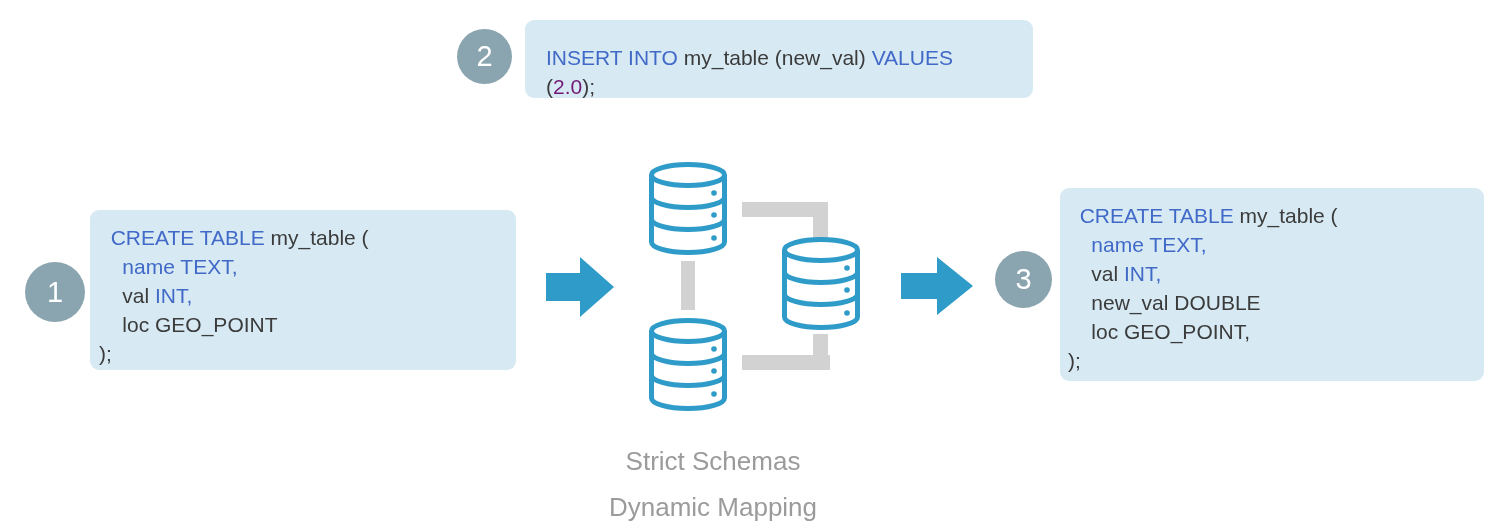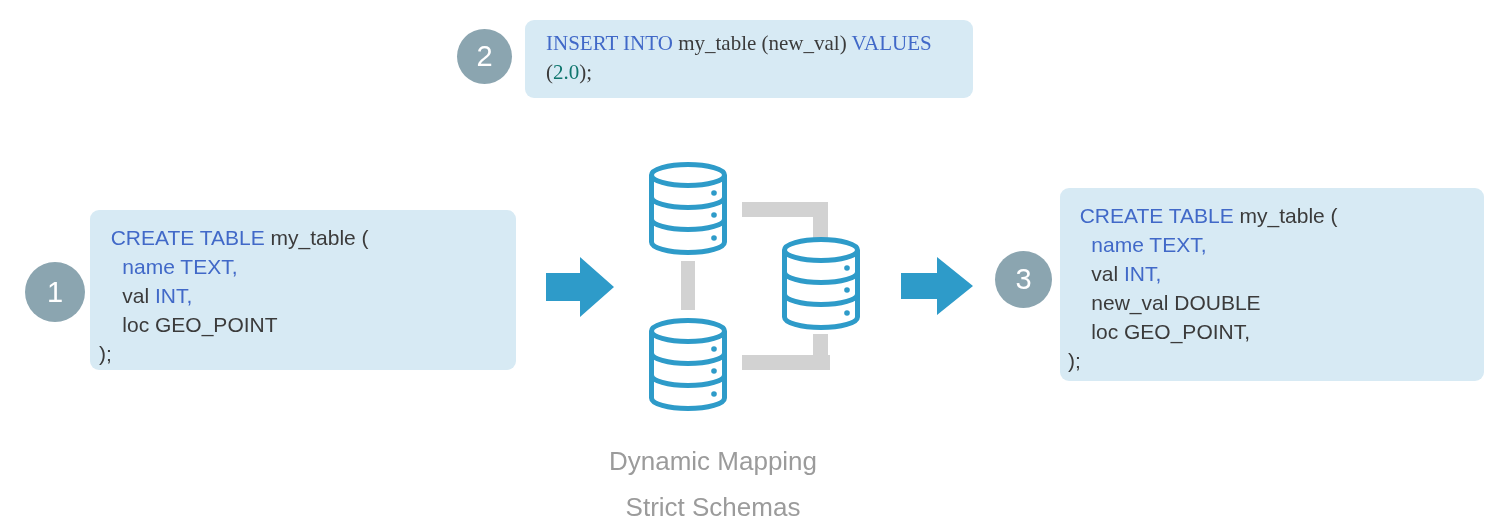--- a/index.html
+++ b/index.html
@@ -7,35 +7,35 @@
     position:relative;width:1500px;height:531px;background:#ffffff;
     font-family:"Liberation Sans",sans-serif;overflow:hidden;
   }
   .code-box{
     position:absolute;background:#d7eaf4;border-radius:9px;
     font-size:21px;line-height:29px;color:#3b3b3b;
   }
   .code-line{white-space:pre;}
   .kw{color:#4169c8;}
   .tx{color:#3b3b3b;}
-  .num{color:#0f766e;}
+  .num{color:#701a75;}
   .badge{
     position:absolute;border-radius:50%;background:#8ba5b0;color:#ffffff;
     display:flex;align-items:center;justify-content:center;
     font-size:29px;font-weight:400;
   }
   .arrow-svg{position:absolute;display:block;}
   .cluster-svg{position:absolute;display:block;}
   .caption{
     position:absolute;left:540px;top:438px;width:346px;text-align:center;
     font-size:26px;line-height:46px;color:#9b9b9b;
   }
   
   #box1{left:90px;top:210px;width:426px;height:160px;padding:13px 0 0 9px;box-sizing:border-box;}
-  #box2{left:525px;top:20px;width:448px;height:78px;padding:9px 0 0 21px;box-sizing:border-box;font-family:Liberation Serif, serif;}
+  #box2{left:525px;top:20px;width:508px;height:78px;padding:23px 0 0 21px;box-sizing:border-box;}
   #box3{left:1060px;top:188px;width:424px;height:193px;padding:13px 0 0 8px;box-sizing:border-box;}
   #badge1{left:25px;top:262px;width:60px;height:60px;}
   #badge2{left:457px;top:29px;width:55px;height:55px;}
   #badge3{left:995px;top:251px;width:57px;height:57px;}
   #arrow-left{left:546px;top:257px;}
   #arrow-right{left:901px;top:257px;}
   #cluster{left:540px;top:140px;}
 </style>
 </head>
 <body>
@@ -101,17 +101,17 @@
   <div class="code-box" id="box3">
     <div class="code-line"><span class="kw">  CREATE TABLE </span><span class="tx">my_table (</span></div>
     <div class="code-line"><span class="kw">    name TEXT,</span></div>
     <div class="code-line"><span class="tx">    val </span><span class="kw">INT,</span></div>
     <div class="code-line"><span class="tx">    new_val DOUBLE</span></div>
     <div class="code-line"><span class="tx">    loc GEO_POINT,</span></div>
     <div class="code-line"><span class="tx">);</span></div>
   </div>
 
   <div class="caption">
+    <div>Strict Schemas</div>
     <div>Dynamic Mapping</div>
-    <div>Strict Schemas</div>
   </div>
 
 </div>
 
 </body></html>

